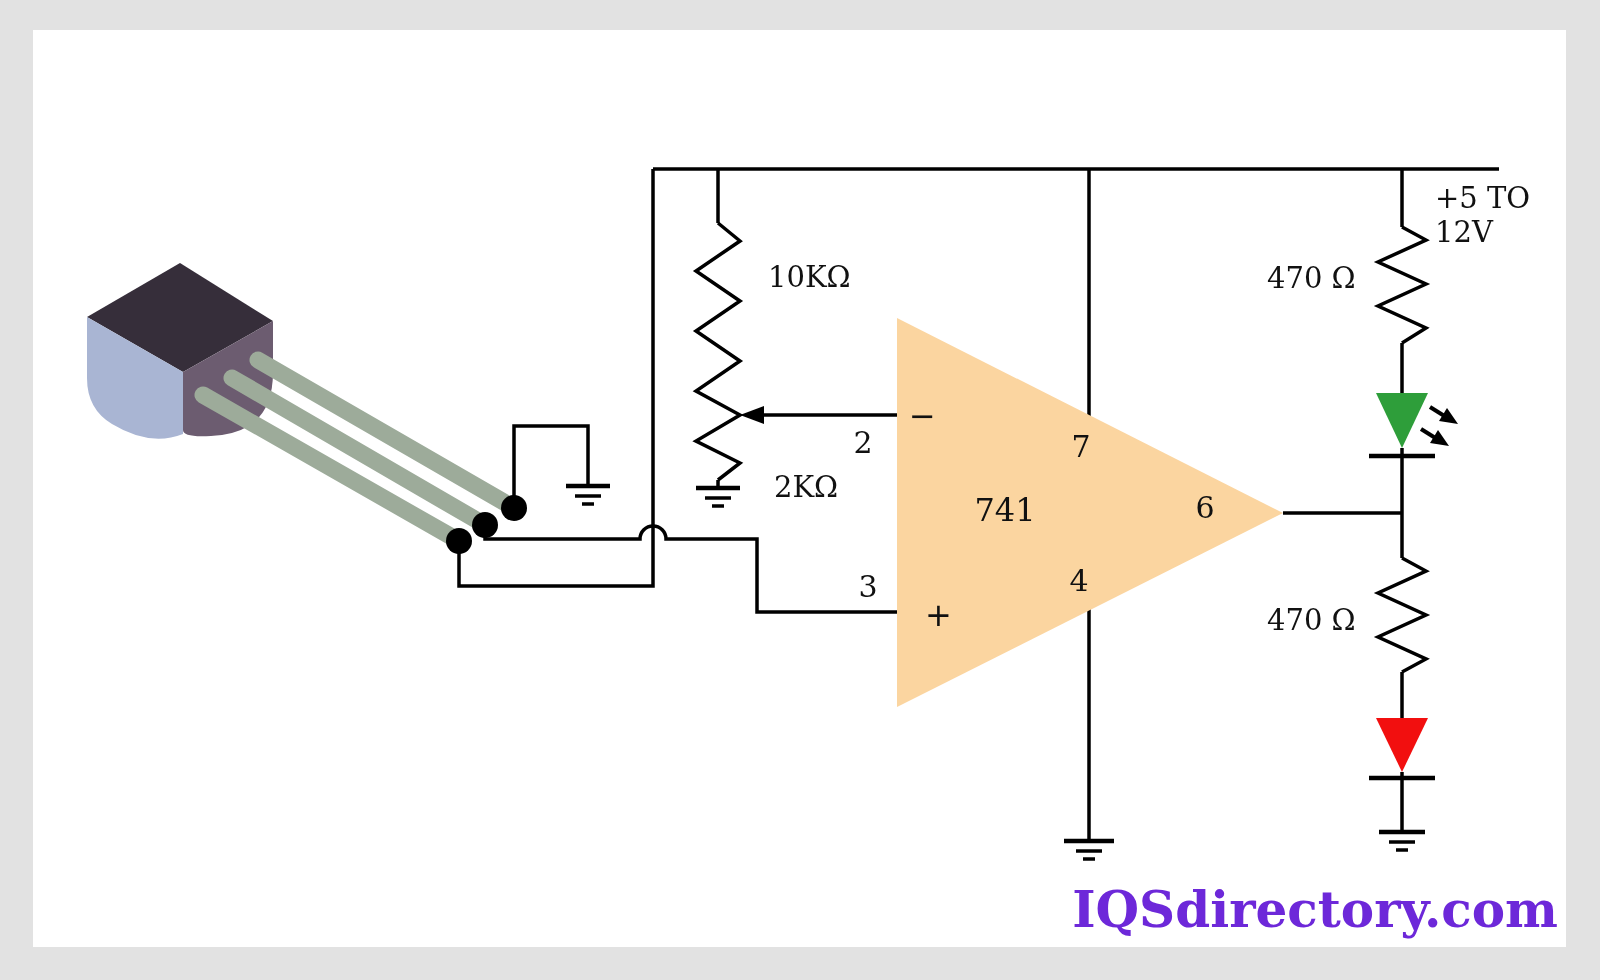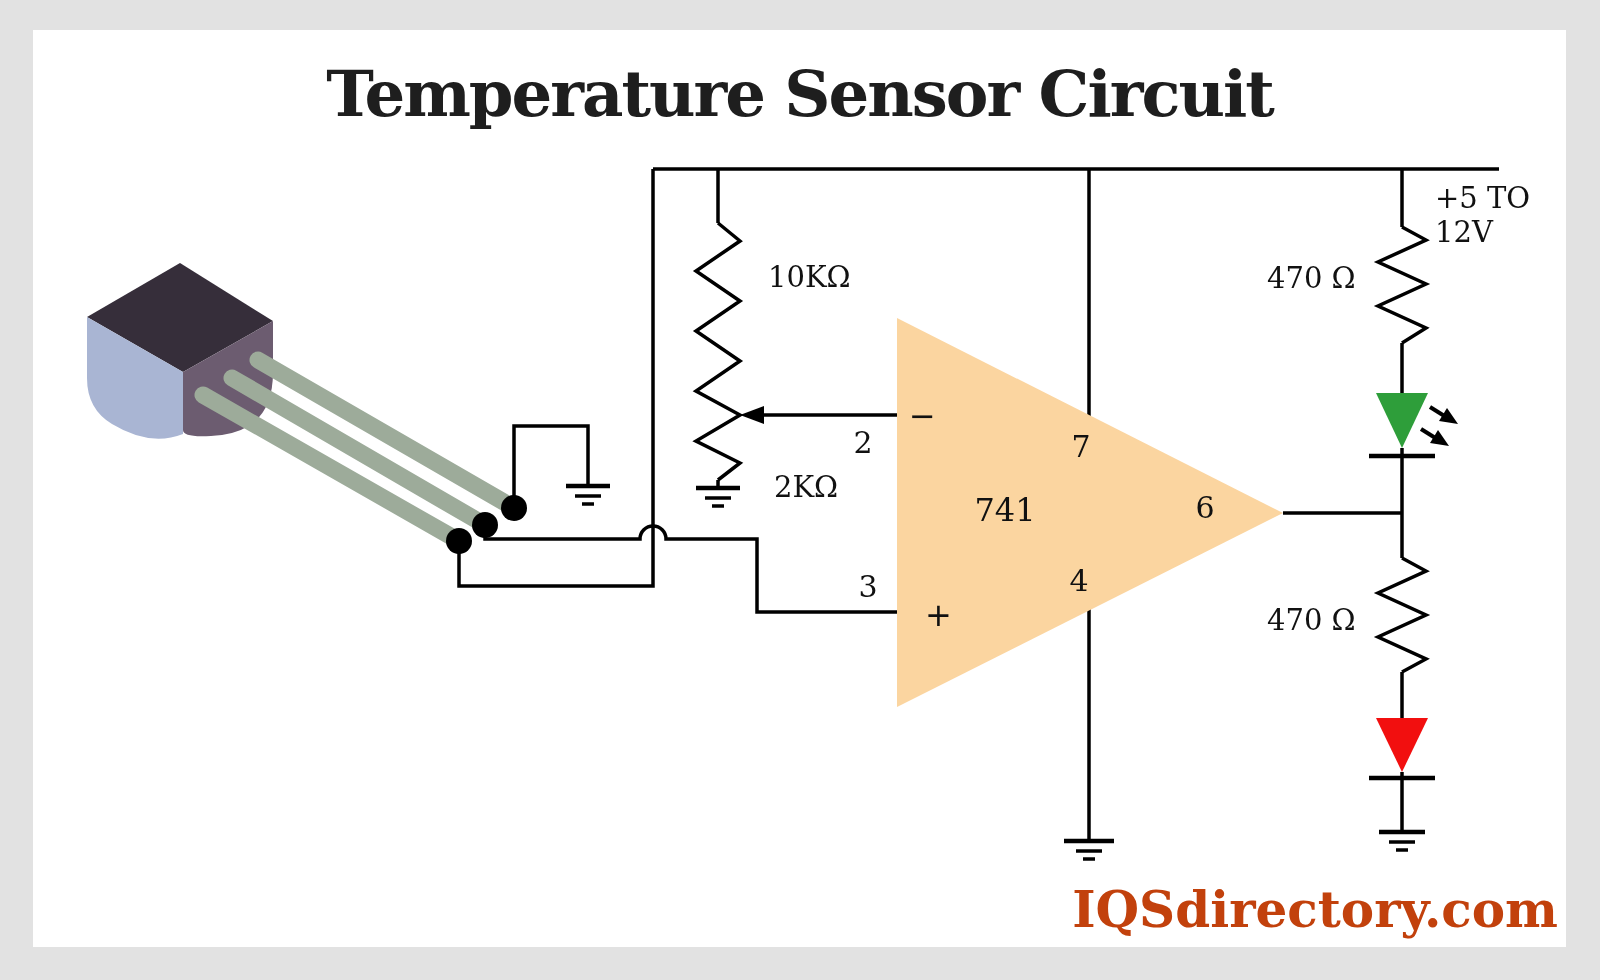--- a/index.html
+++ b/index.html
@@ -4,37 +4,36 @@
 <style>
   html,body{margin:0;padding:0;}
   body{width:1600px;height:980px;background:#E2E2E2;font-family:"DejaVu Serif",serif;}
   .stage{position:absolute;left:0;top:0;width:1600px;height:980px;background:#E2E2E2;overflow:hidden;}
   .canvas{position:absolute;left:33px;top:30px;width:1533px;height:917px;background:#FFFFFF;}
   .title{position:absolute;left:33px;top:56px;width:1533px;text-align:center;
          font-family:"DejaVu Serif",serif;font-weight:bold;font-size:64px;
          letter-spacing:-2px;color:#1E1E1E;white-space:nowrap;}
   .watermark{position:absolute;right:42px;top:880px;
          font-family:"DejaVu Serif",serif;font-weight:bold;font-size:50px;
-         color:#c2410c;white-space:nowrap;}
+         color:#6d28d9;white-space:nowrap;}
   svg{position:absolute;left:0;top:0;}
   svg text{font-family:"DejaVu Serif",serif;fill:#111111;}
   .wire{fill:none;stroke:#000000;stroke-width:3.5px;}
   .thick{fill:none;stroke:#000000;stroke-width:4.5px;}
   .pinnum{font-size:30px;}
   .value{font-size:29px;}
   .part{font-size:32px;}
   .sign{font-size:32px;font-family:"DejaVu Sans",sans-serif;}
 </style>
 </head>
 <body>
 
 <div class="stage">
   <div class="canvas"></div>
 
-  <div class="title">Temperature Sensor Circuit</div>
 
   <svg width="1600" height="980" viewBox="0 0 1600 980">
 
     <g>
 
       <path class="wire" d="M653,169 H1499"></path>
 
       <path class="wire" d="M653,169 V586 H459 V541"></path>
 
       <path class="wire" d="M485,528 V539 H640 A13,13 0 0 1 666,539 H757 V612 H897"></path>

